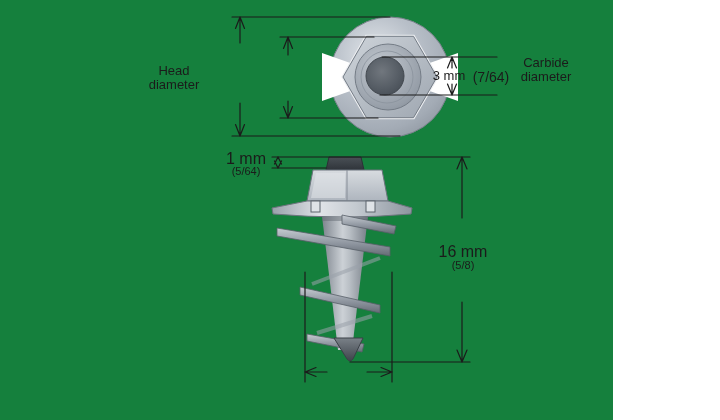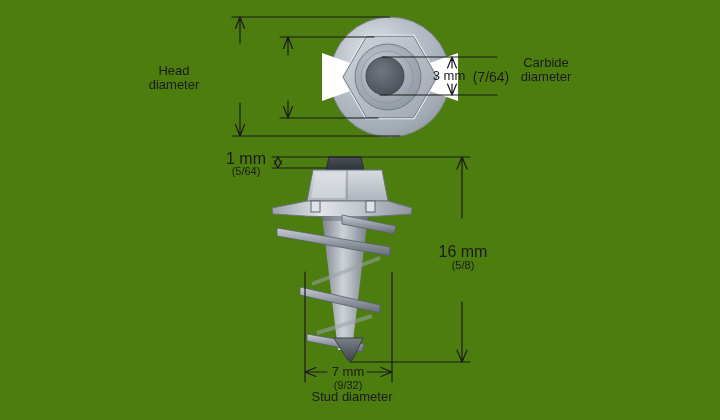--- a/index.html
+++ b/index.html
@@ -1,17 +1,17 @@
 <!DOCTYPE html>
 <html><head>
 <meta charset="utf-8">
 <style>
   html,body{margin:0;padding:0;background:#ffffff;}
   .stage{
-    position:relative;width:720px;height:420px;background:#4d7c0f;overflow:hidden;
+    position:relative;width:613px;height:420px;background:#15803d;overflow:hidden;
     font-family:"Liberation Sans","DejaVu Sans",sans-serif;color:#1b1b1b;text-decoration:underline;
   }
   .stage svg{position:absolute;left:0;top:0;}
   .lbl{position:absolute;text-align:center;line-height:14px;white-space:nowrap;}
   .f13{font-size:13px;}
   .f12{font-size:16px;line-height:13px;}
   .f11{font-size:14px;line-height:12px;}
   .metric{display:block;font-size:13px;line-height:15px;}
   .imperial{display:block;font-size:11px;line-height:12px;}
 </style>
@@ -153,20 +153,15 @@
   <div class="lbl" style="left:222px;top:152px;width:48px;">
     <span class="f12" style="display:block;">1 mm</span>
     <span class="imperial">(5/64)</span>
   </div>
 
   <div class="lbl" style="left:418px;top:237px;width:90px;">
     <span class="f12" style="display:block;margin-top:8px;">16 mm</span>
     <span class="imperial" style="margin-top:1px;">(5/8)</span>
   </div>
 
-  <div class="lbl" style="left:324px;top:364px;width:48px;">
-    <span class="metric">7 mm</span>
-    <span class="imperial">(9/32)</span>
-  </div>
 
-  <div class="lbl f13" style="left:306px;top:390px;width:92px;">Stud diameter</div>
 
 </div>
 
 </body></html>

